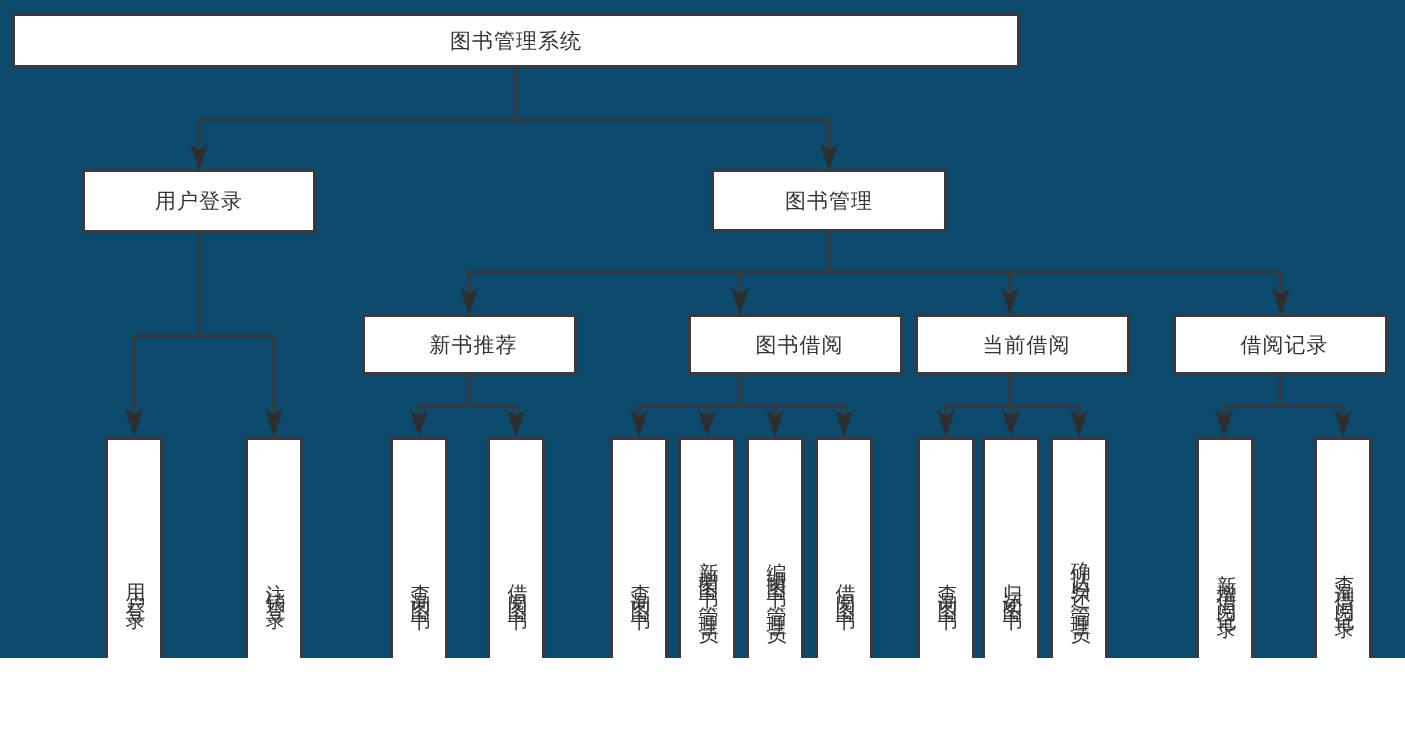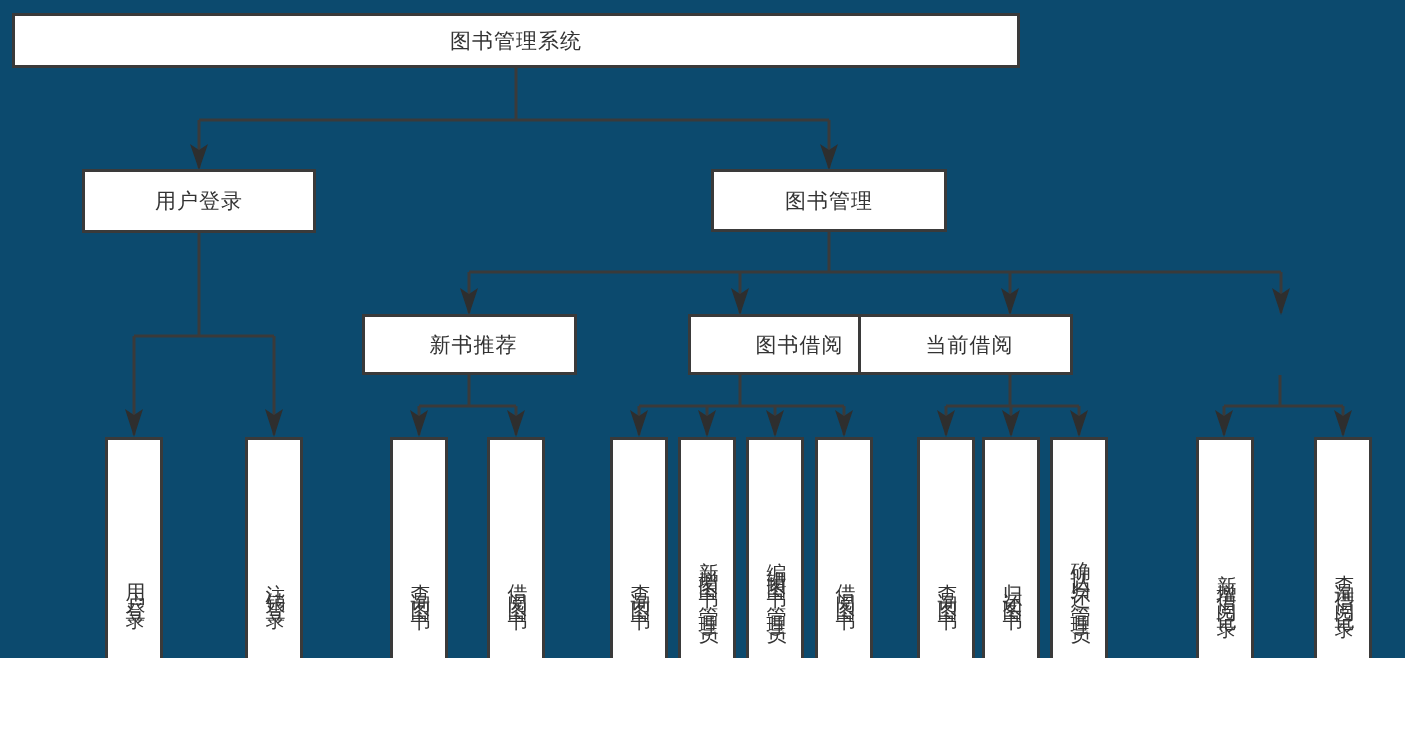--- a/index.html
+++ b/index.html
@@ -20,21 +20,21 @@
     color:#333333;
     z-index:1;
   }
   .node-h{font-size:21px;letter-spacing:1px;}
   .node-root{left:12px;top:13px;width:1008px;height:55px;}
   .node-l2a{left:82px;top:169px;width:234px;height:64px;}
   .node-l2b{left:711px;top:169px;width:236px;height:63px;}
   .node-l3{top:314px;width:215px;height:61px;padding-left:8px;}
   .node-l3a{left:362px;}
   .node-l3b{left:648px;margin-left:40px;}
-  .node-l3c{left:858px;}
+  .node-l3c{left:915px;}
   .node-l3d{left:1173px;}
   .leaf{
     top:437px;height:298px;width:58px;
   }
   .leaf .vtext{
     writing-mode:vertical-rl;
     text-orientation:mixed;
     font-size:20px;
     letter-spacing:9px;
     color:#333333;
@@ -140,20 +140,23 @@
 
   <div class="node node-h node-l3 node-l3a">
     <span>新书推荐</span>
   </div>
   <div class="node node-h node-l3 node-l3b">
     <span>图书借阅</span>
   </div>
   <div class="node node-h node-l3 node-l3c">
     <span>当前借阅</span>
   </div>
+  <div class="node node-h node-l3 node-l3d">
+    <span>借阅记录</span>
+  </div>
 
   <div class="node leaf lf1">
     <span class="vtext">用户登录</span>
   </div>
   <div class="node leaf lf2">
     <span class="vtext">注销登录</span>
   </div>
   <div class="node leaf lf3">
     <span class="vtext">查询图书</span>
   </div>

